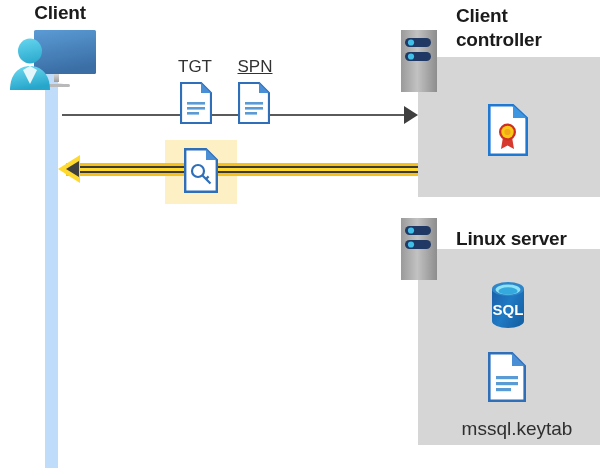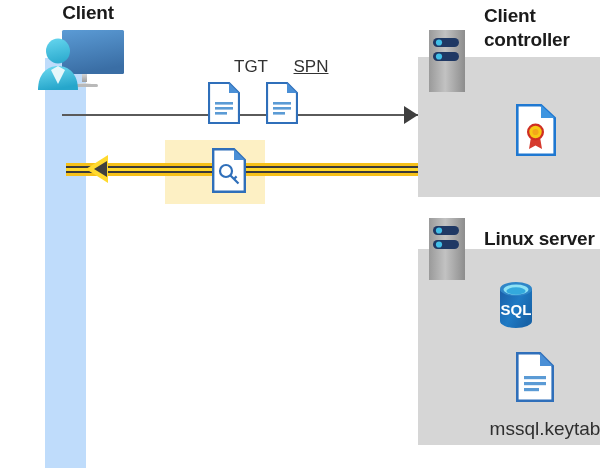--- a/index.html
+++ b/index.html
@@ -4,21 +4,21 @@
 <style>
   html,body{margin:0;padding:0;}
   body{
     width:600px;height:468px;
     background:#ffffff;
     font-family:"Liberation Sans", sans-serif;
     overflow:hidden;
     position:relative;
   }
   .stage{position:absolute;left:0;top:0;width:600px;height:468px;}
-  .abs{position:absolute;padding-left:28px;}
+  .abs{position:absolute;}
 
   
   #client-lifeline{
     left:45px;top:58px;width:13px;height:410px;
     background:#bfdcfb;
   }
 
   
   #client-label{
     left:0px;top:2px;width:120px;
@@ -65,21 +65,21 @@
   }
 
   
   #highlight-box{
     left:165px;top:140px;width:72px;height:64px;
     background:#fdf0c4;
   }
 
   
   .doc-label{
-    font-size:17px;color:#323232;text-align:center;margin-left:28px;
+    font-size:17px;color:#323232;text-align:center;
   }
   #tgt-label{left:172px;top:57px;width:46px;}
   #spn-label{left:230px;top:57px;width:50px;text-decoration:underline;}
 
   
   #tgt-doc{left:180px;top:82px;width:32px;height:42px;}
   #spn-doc{left:238px;top:82px;width:32px;height:42px;}
   #key-doc{left:184px;top:148px;width:34px;height:45px;}
 
   
@@ -93,21 +93,21 @@
   
   .panel-title{
     font-size:19px;font-weight:bold;color:#1b1b1b;line-height:24px;
     letter-spacing:-0.2px;
   }
   #dc-title{left:456px;top:4px;width:140px;}
   #ls-title{left:456px;top:227px;width:150px;}
 
   
   #cert-icon{left:488px;top:104px;width:40px;height:52px;}
-  #sql-icon{left:466px;top:280px;width:44px;height:50px;}
+  #sql-icon{left:486px;top:280px;width:44px;height:50px;}
   #keytab-doc{left:488px;top:352px;width:38px;height:50px;}
   #keytab-label{
     left:418px;top:418px;width:198px;text-align:center;
     font-size:19px;color:#2f2f2f;
   }
 </style>
 </head>
 <body>
 
 <div class="stage">

